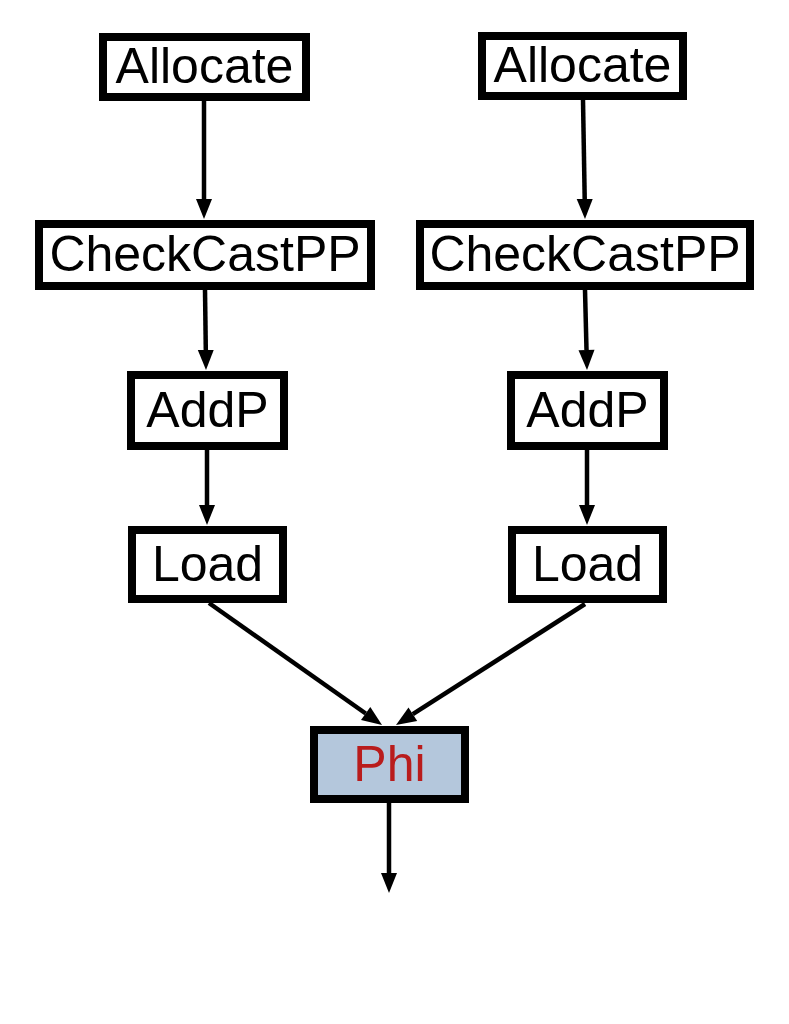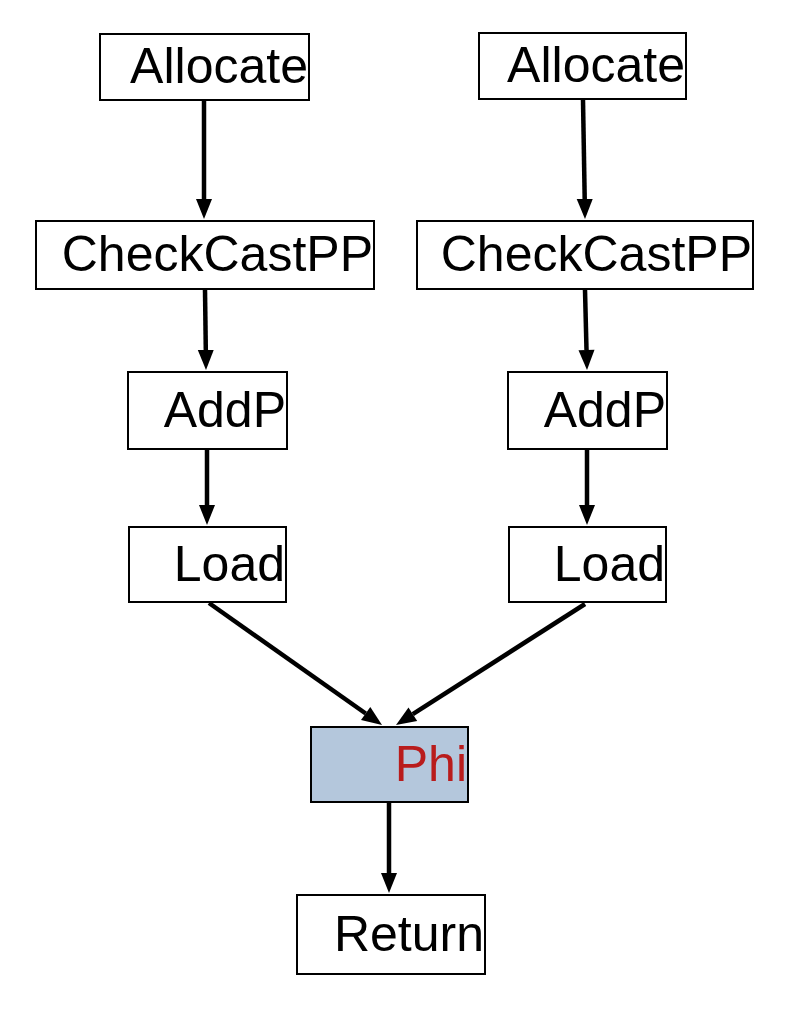--- a/index.html
+++ b/index.html
@@ -18,25 +18,25 @@
   .edges-layer {
     position: absolute;
     left: 0;
     top: 0;
     width: 789px;
     height: 1024px;
   }
   .node {
     position: absolute;
     box-sizing: border-box;
-    border: 2px solid #f9a8d4;
+    border: 8px solid #f9a8d4;
     background: #ffffff;
     display: flex;
     align-items: center;
-    justify-content: flex-end;
+    justify-content: center;
   }
   .node-label {
     font-size: 50px;
     line-height: 1;
     color: #000000;
     white-space: nowrap;
     transform: translateY(-1px);
   }
 </style>
 </head>
@@ -102,16 +102,13 @@
   </div>
   <div class="node" style="left: 128px; top: 526px; width: 159px; height: 77px; background: rgb(255, 255, 255); border-color: rgb(0, 0, 0);">
     <span class="node-label" style="color: rgb(0, 0, 0);">Load</span>
   </div>
   <div class="node" style="left: 508px; top: 526px; width: 159px; height: 77px; background: rgb(255, 255, 255); border-color: rgb(0, 0, 0);">
     <span class="node-label" style="color: rgb(0, 0, 0);">Load</span>
   </div>
   <div class="node" style="left: 310px; top: 726px; width: 159px; height: 77px; background: rgb(180, 199, 220); border-color: rgb(0, 0, 0);">
     <span class="node-label" style="color: #b91c1c;">Phi</span>
   </div>
-  <div class="node" style="left: 296px; top: 894px; width: 190px; height: 81px; background: rgb(255, 255, 255); border-color: rgb(0, 0, 0);">
-    <span class="node-label" style="color: rgb(0, 0, 0);">Return</span>
-  </div>
 </div>
 
 </body></html>

